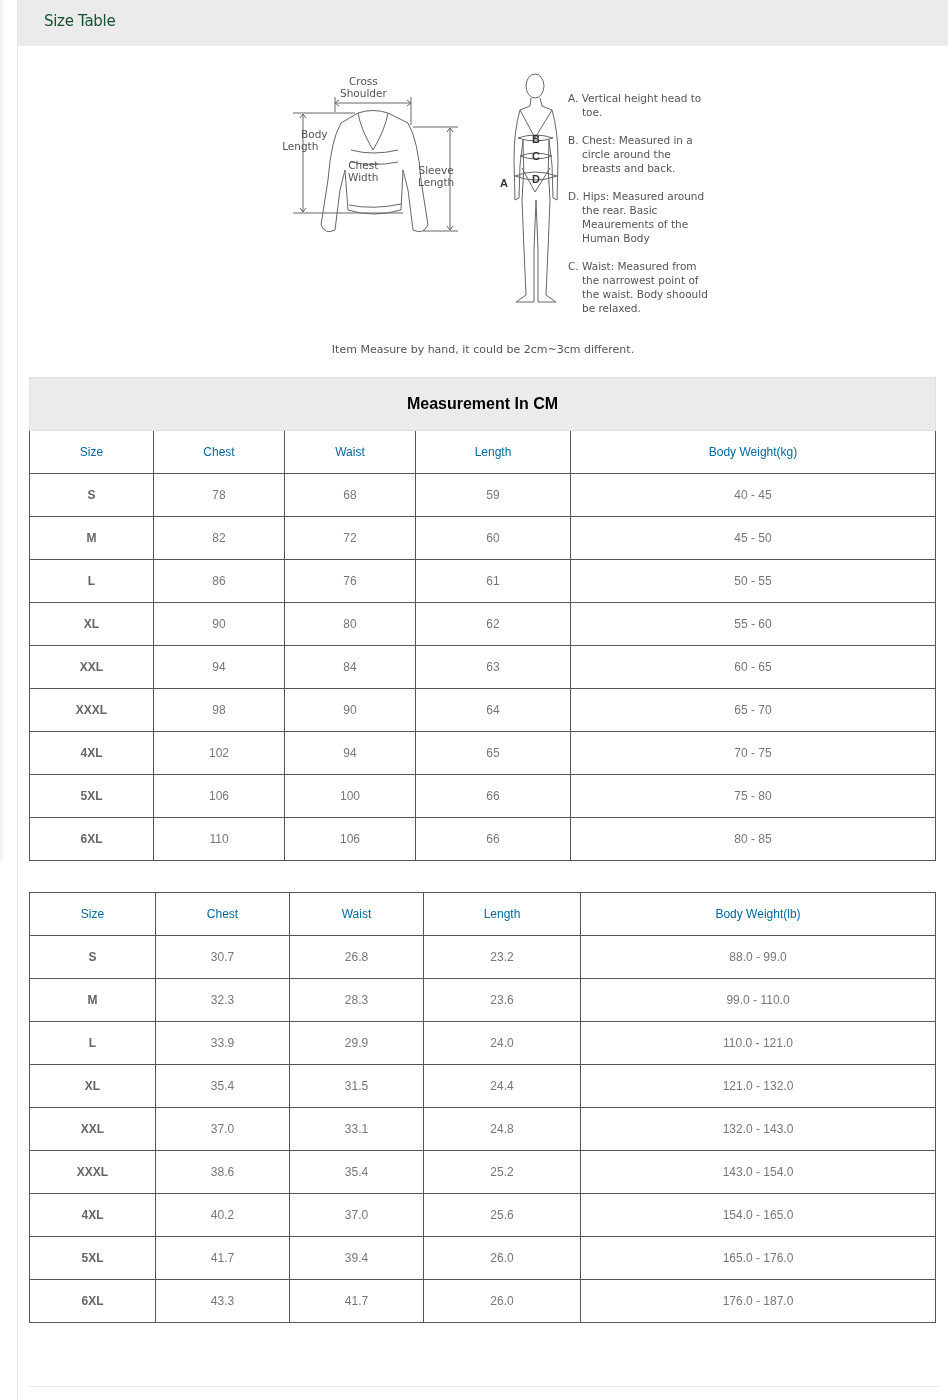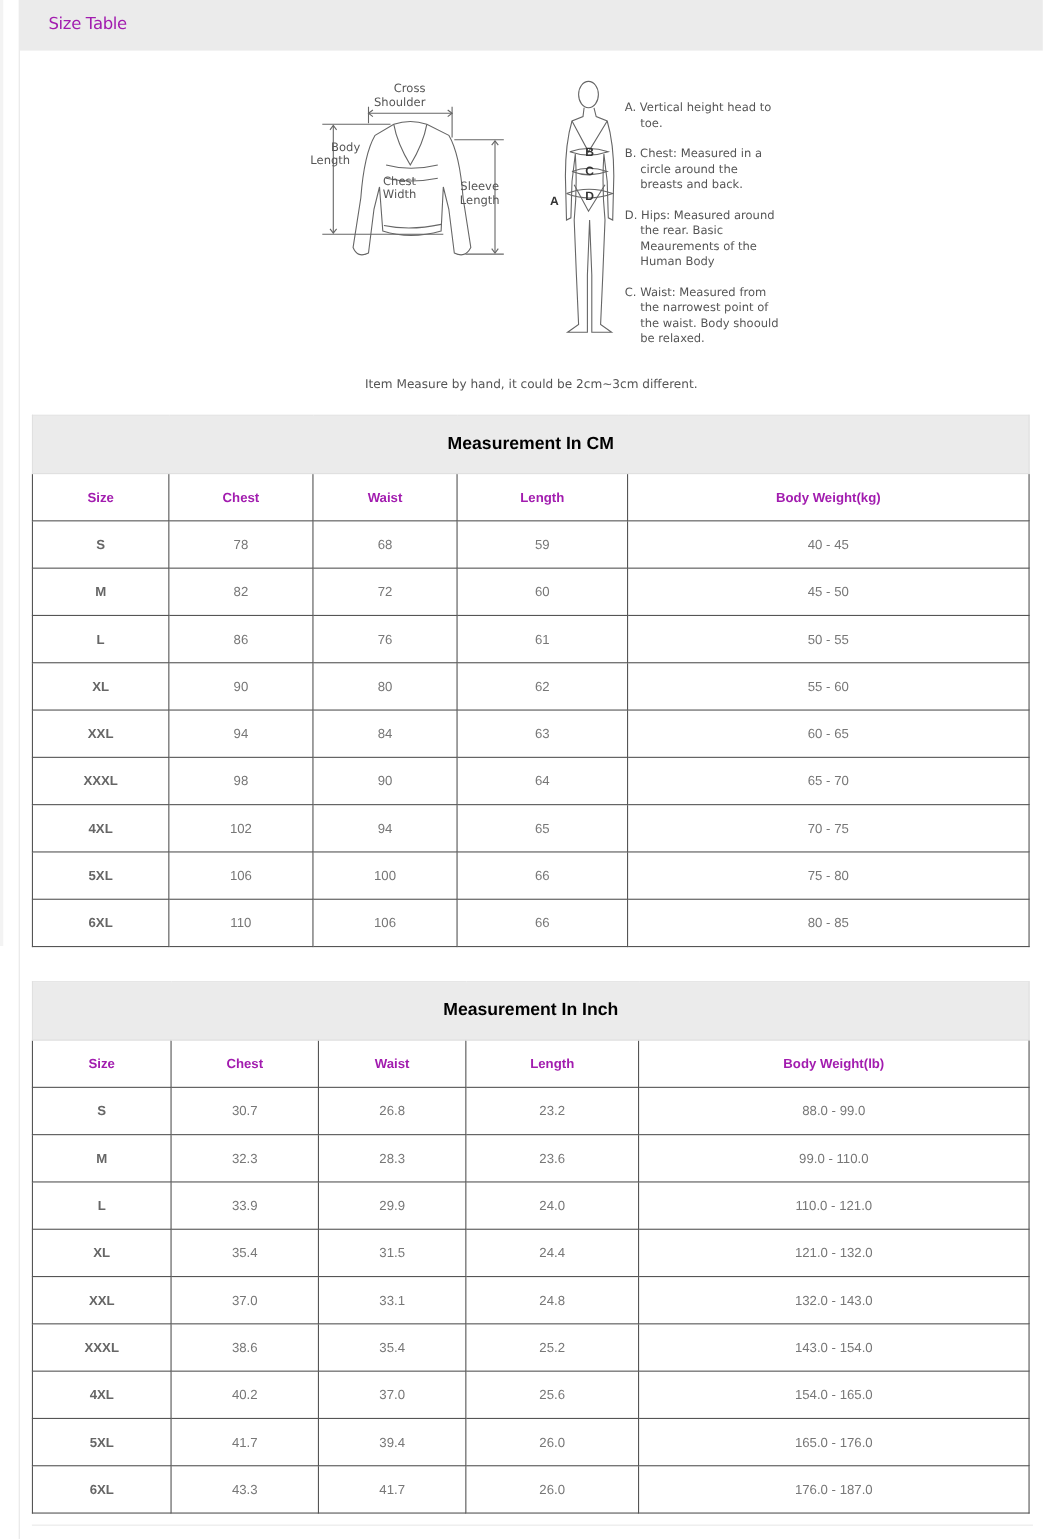--- a/index.html
+++ b/index.html
@@ -1,31 +1,31 @@
 <!DOCTYPE html>
 <html><head>
 <meta charset="utf-8">
 <style>
   html, body { margin:0; padding:0; background:#fff; }
   body { width:949px; height:1399px; position:relative; overflow:hidden; font-family:"Liberation Sans", sans-serif; }
   .page-edge { position:absolute; left:0; top:0; width:3px; height:860px; background:#f3f3f3; }
   .container { position:absolute; left:17px; top:0; width:930px; height:1399px; border-left:1px solid #e6e6e6; }
   .header-bar { position:absolute; left:0; top:0; width:930px; height:46px; background:#ebebeb; }
-  .header-title { position:absolute; left:26px; top:12px; font-size:15px; color:#a21caf; font-family:"DejaVu Sans", sans-serif; letter-spacing:-0.3px;text-align:right; }
+  .header-title { position:absolute; left:26px; top:12px; font-size:15px; color:#14532d; font-family:"DejaVu Sans", sans-serif; letter-spacing:-0.3px;text-align:right; }
   .diagrams { position:absolute; left:0; top:60px; width:930px; height:270px; }
   .sweater { position:absolute; left:255px; top:10px; width:200px; height:170px; }
   .body-fig { position:absolute; left:480px; top:10px; width:80px; height:240px; }
   .diagram-label { position:absolute; font-family:"DejaVu Sans", sans-serif; font-size:10.5px; color:#555; line-height:12px; text-align:center; }
   .legend { position:absolute; left:550px; top:19px; width:140px; font-family:"DejaVu Sans", sans-serif; font-size:10.5px; color:#555; line-height:14px; }
   .legend p { margin:12px 0 14px 0; padding-left:14px; text-indent:-14px; }
   .note { position:absolute; left:0; top:343px; width:930px; text-align:center; font-family:"DejaVu Sans", sans-serif; font-size:11px; color:#555; }
   .size-table { position:absolute; left:11px; width:907px; border-collapse:collapse; table-layout:fixed; }
   .size-table .caption-cell { background:#ebebeb; height:52px; text-align:center; font-size:16px; font-weight:bold; color:#000000; border:1px solid #e0e0e0; }
   .size-table th, .size-table td { border:1px solid #555; height:42px; text-align:center; font-size:12px; color:#777; font-weight:normal; padding:0; }
-  .size-table th { color:#a21caf; font-weight:bold; }
+  .size-table th { color:#0369a1; font-weight:normal; }
   .size-table td.size-col { font-weight:bold; color:#666; }
   .footer-line { position:absolute; left:11px; top:1386px; width:910px; height:1px; background:#e8e8e8; }
 </style>
 </head>
 <body>
 
 <div class="page-edge"></div>
 
 <div class="container">
   <div class="header-bar">
@@ -55,21 +55,21 @@
           <polyline points="174,156 177,160 180,156"></polyline>
         <line x1="150" y1="161" x2="185" y2="161"></line>
 
         <path d="M85,43 Q100,38 115,43 L135,53 Q145,70 148,110 L155,155 Q150,165 140,160 L135,120 L130,100 L128,140 Q100,148 75,140 L72,100 L67,120 L62,160 Q52,165 48,155 L55,110 Q58,70 68,53 Z"></path>
         <path d="M85,43 Q88,60 100,80 Q112,60 115,43"></path>
         <path d="M78,80 Q100,86 125,80"></path>
         <path d="M78,92 Q100,97 125,92"></path>
         <path d="M76,135 Q100,140 128,134"></path>
       </g>
     </svg>
-    <div class="diagram-label" style="left:322px; top:15px;text-align:right;"><span style="white-space:pre-line;">Cross
+    <div class="diagram-label" style="left:322px; top:15px;"><span style="white-space:pre-line;">Cross
 Shoulder</span></div>
     <div class="diagram-label" style="left:255px; top:68px;"><span style="white-space:pre-line;margin-left:28px;">Body
 Length</span></div>
     <div class="diagram-label" style="left:330px; top:99px;"><span style="white-space:pre-line;">Chest
 Width</span></div>
     <div class="diagram-label" style="left:400px; top:104px;"><span style="white-space:pre-line;">Sleeve
 Length</span></div>
 
     <svg class="body-fig" viewBox="0 0 80 240" width="80" height="240">
       <g fill="none" stroke="#666" stroke-width="1">
@@ -186,23 +186,20 @@
 
   <table class="size-table" style="top:892px;">
     <colgroup>
         <col style="width:126px">
         <col style="width:134px">
         <col style="width:134px">
         <col style="width:157px">
         <col>
       </colgroup>
     <tbody>
-        <tr>
-          <td class="caption-cell" colspan="5">Measurement In Inch</td>
-        </tr>
     <tr class="hdr">
           <th>Size</th>
           <th>Chest</th>
           <th>Waist</th>
           <th>Length</th>
           <th>Body Weight(lb)</th>
         </tr>
     </tbody>
       <tbody class="rows">
         <tr>

